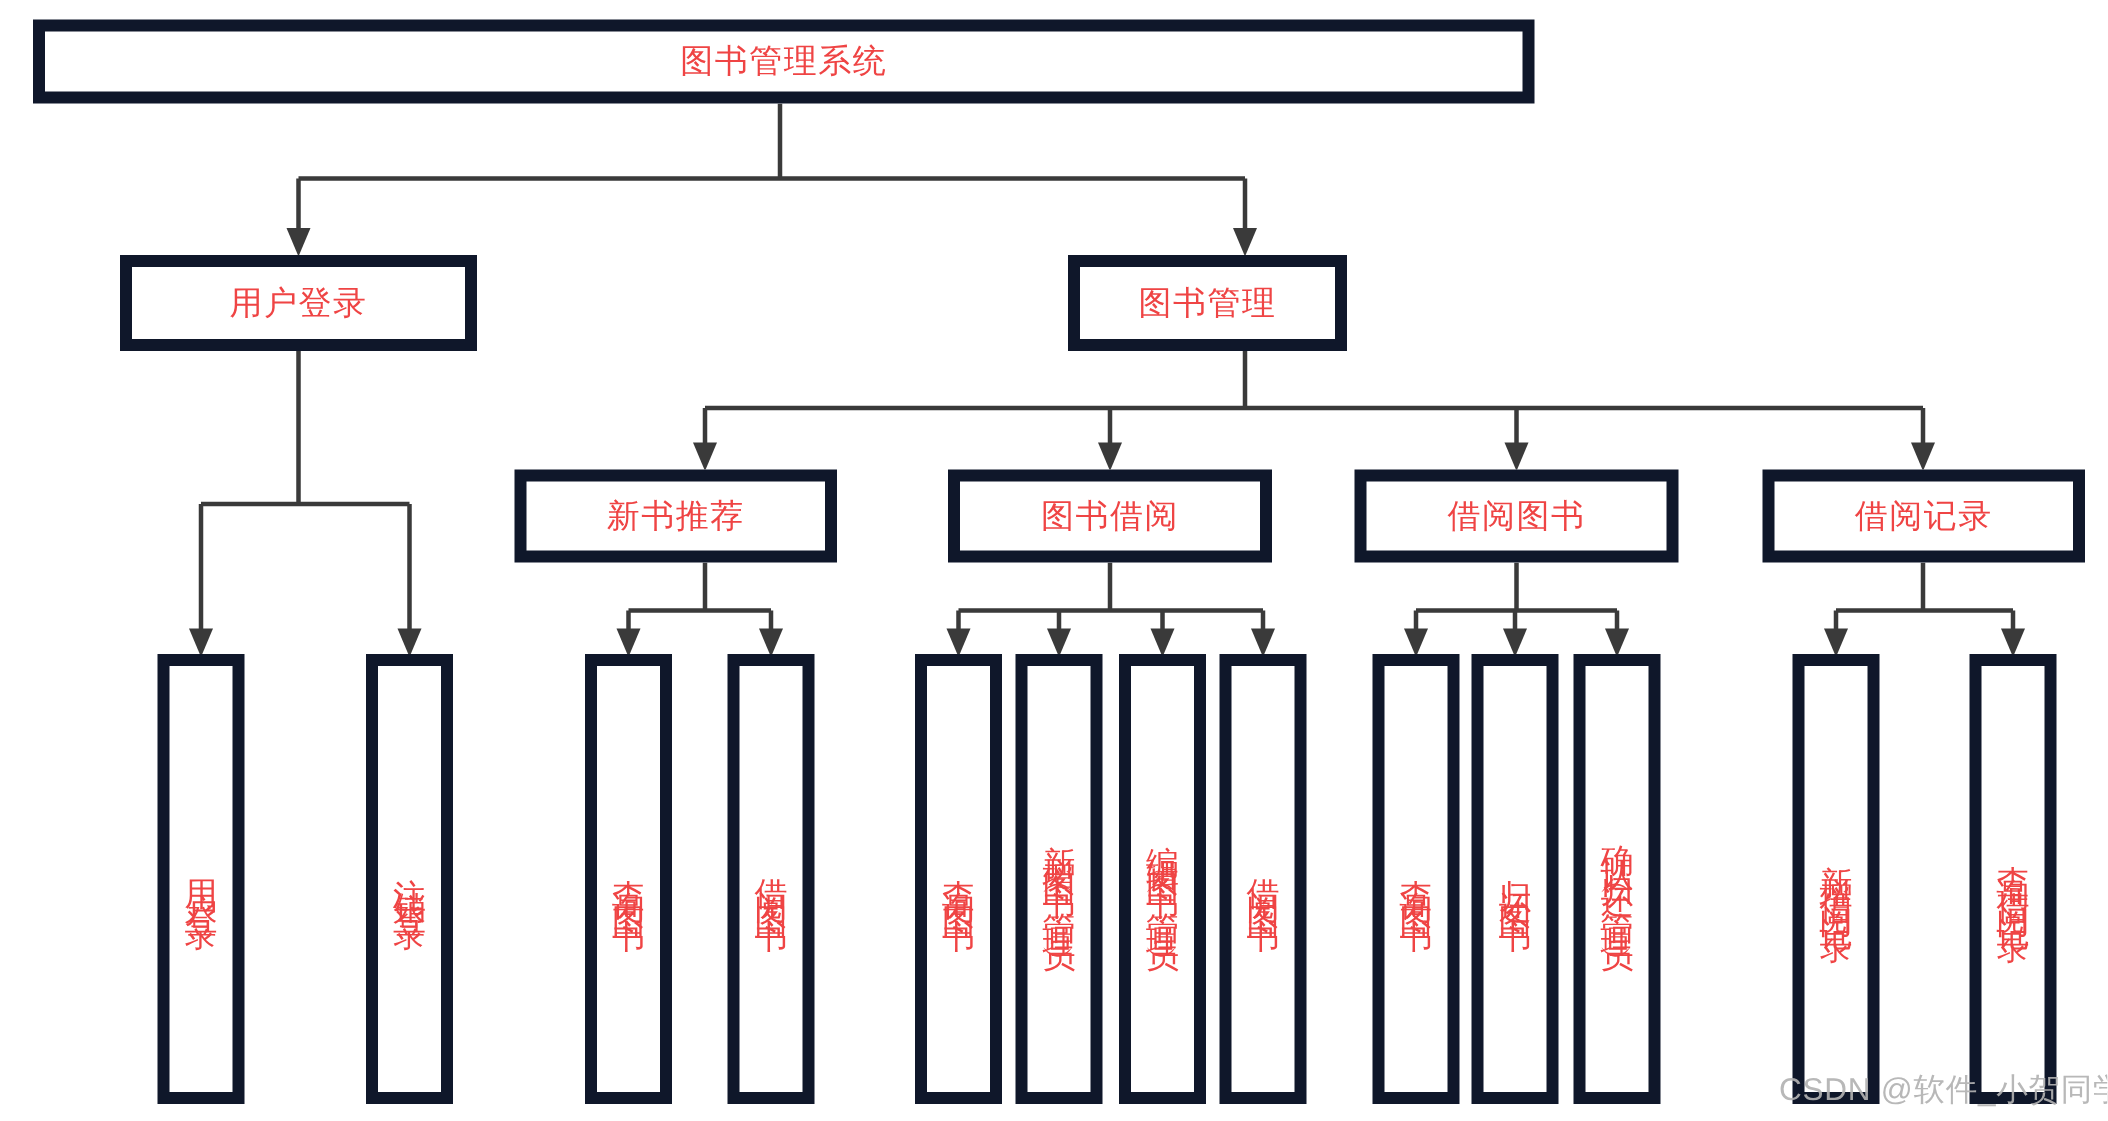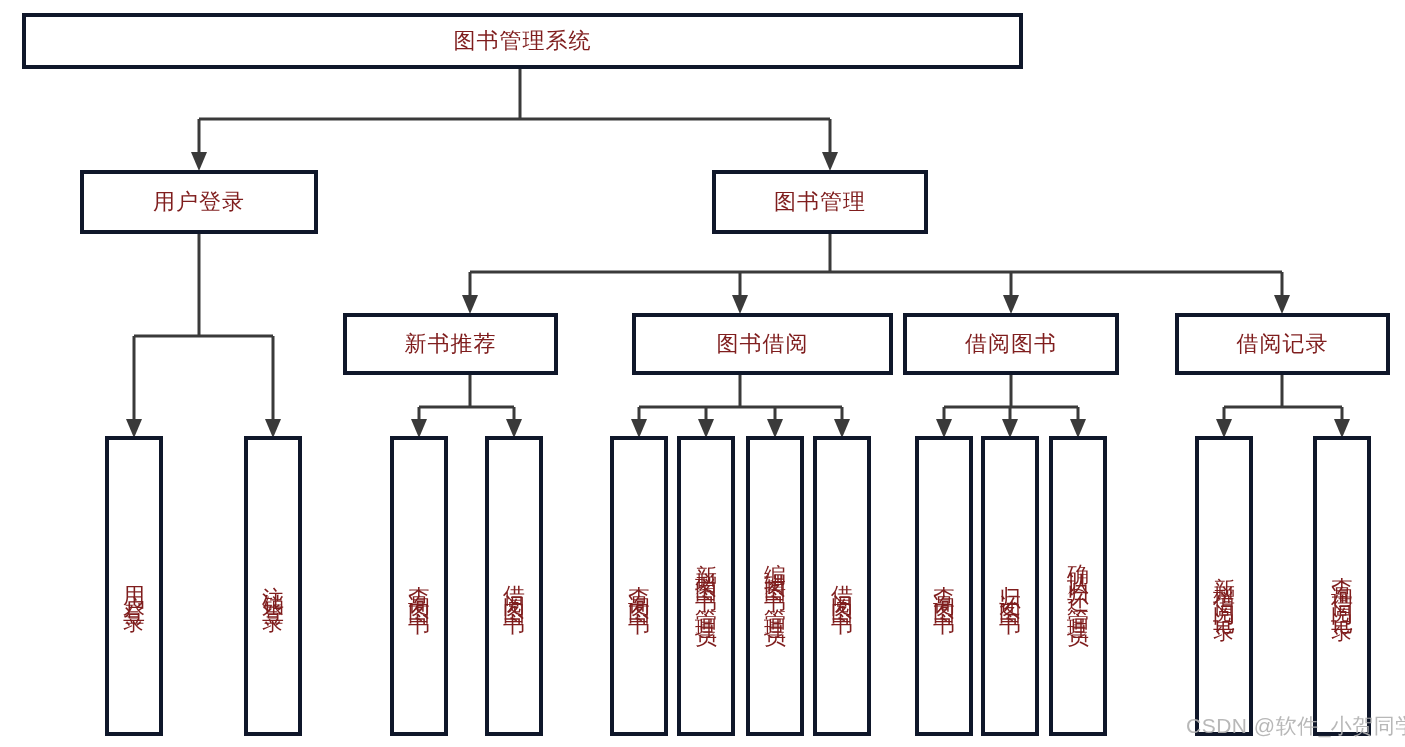--- a/index.html
+++ b/index.html
@@ -2,23 +2,23 @@
 <html><head>
 <meta charset="utf-8">
 <style>
   html,body{margin:0;padding:0;background:#ffffff;}
   .canvas{
     position:relative;width:1405px;height:747px;background:#ffffff;
     font-family:"Liberation Sans",sans-serif;overflow:hidden;
   }
   svg.wires{position:absolute;left:0;top:0;width:1405px;height:747px;}
   .node{
-    position:absolute;background:#ffffff;border:4px solid #0f172a;
+    position:absolute;background:#ffffff;border:8px solid #0f172a;
     box-sizing:border-box;display:flex;align-items:center;justify-content:center;
-    color:#7f1d1d;
+    color:#ef4444;
   }
   .node.h .label{font-size:22px;letter-spacing:1px;white-space:nowrap;}
   .node.v .label{
     writing-mode:vertical-rl;text-orientation:mixed;
     font-size:22px;letter-spacing:9px;line-height:1;white-space:nowrap;
   }
   .watermark{
     position:absolute;left:1186px;top:712px;font-size:21px;
     color:#b2b2b2;opacity:.92;letter-spacing:.5px;white-space:nowrap;z-index:6;
   }
@@ -61,28 +61,28 @@
     </g>
   </svg>
 
   <div class="node h" style="left:22px;top:13px;width:1001px;height:56px;">
     <span class="label">图书管理系统</span>
   </div>
 
   <div class="node h" style="left:80px;top:170px;width:238px;height:64px;">
     <span class="label">用户登录</span>
   </div>
-  <div class="node h" style="left:712px;top:170px;width:216px;height:64px;">
+  <div class="node h" style="left:712px;top:170px;width:186px;height:64px;">
     <span class="label">图书管理</span>
   </div>
 
   <div class="node h" style="left:343px;top:313px;width:215px;height:62px;">
     <span class="label">新书推荐</span>
   </div>
-  <div class="node h" style="left:632px;top:313px;width:261px;height:62px;">
+  <div class="node h" style="left:632px;top:313px;width:216px;height:62px;">
     <span class="label">图书借阅</span>
   </div>
   <div class="node h" style="left:903px;top:313px;width:216px;height:62px;">
     <span class="label">借阅图书</span>
   </div>
   <div class="node h" style="left:1175px;top:313px;width:215px;height:62px;">
     <span class="label">借阅记录</span>
   </div>
 
   <div class="node v" style="left:105px;top:436px;width:58px;height:300px;">

